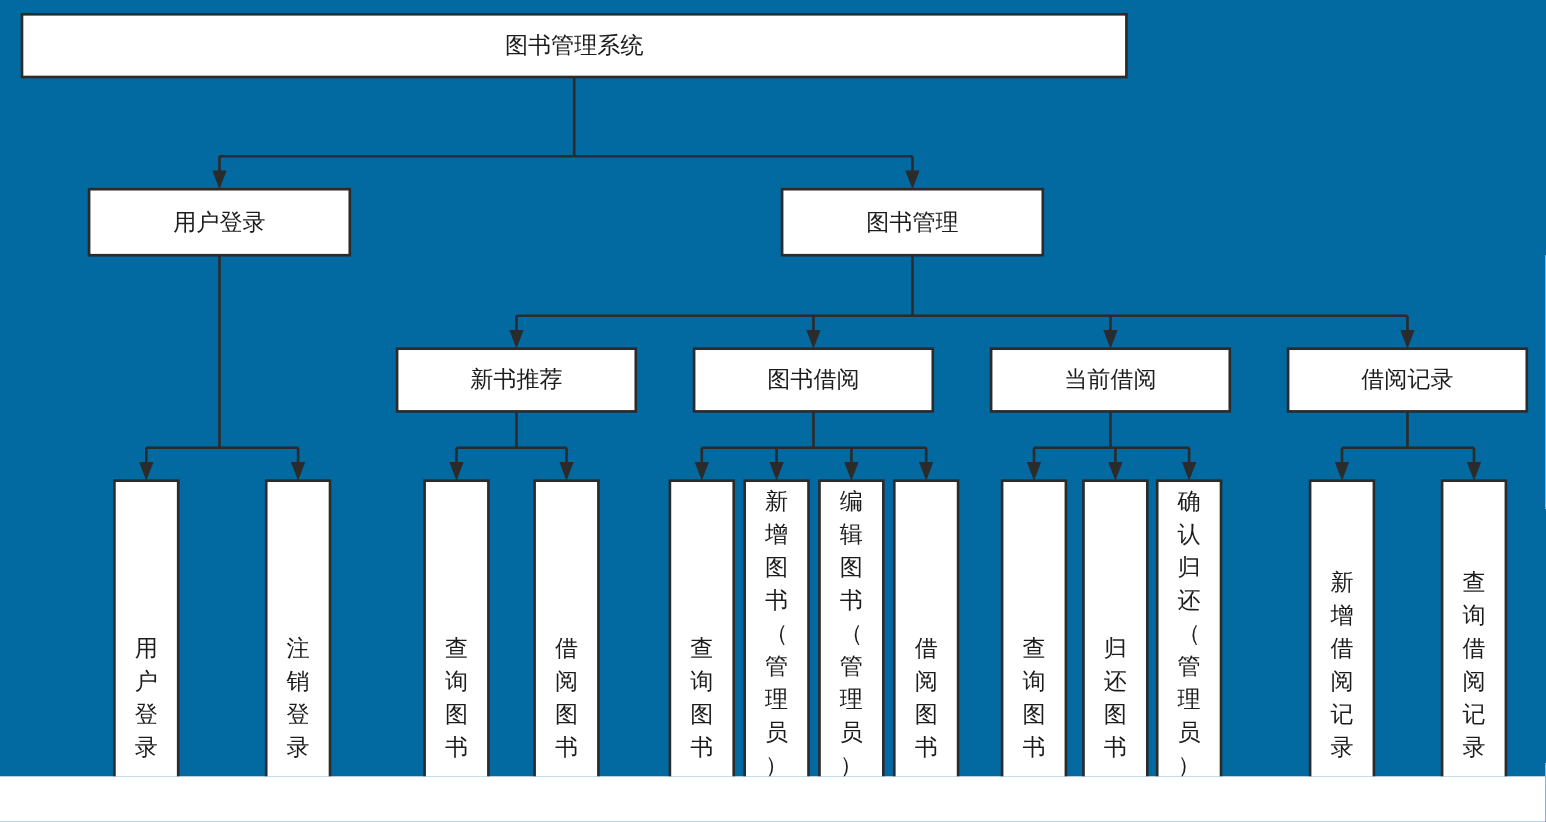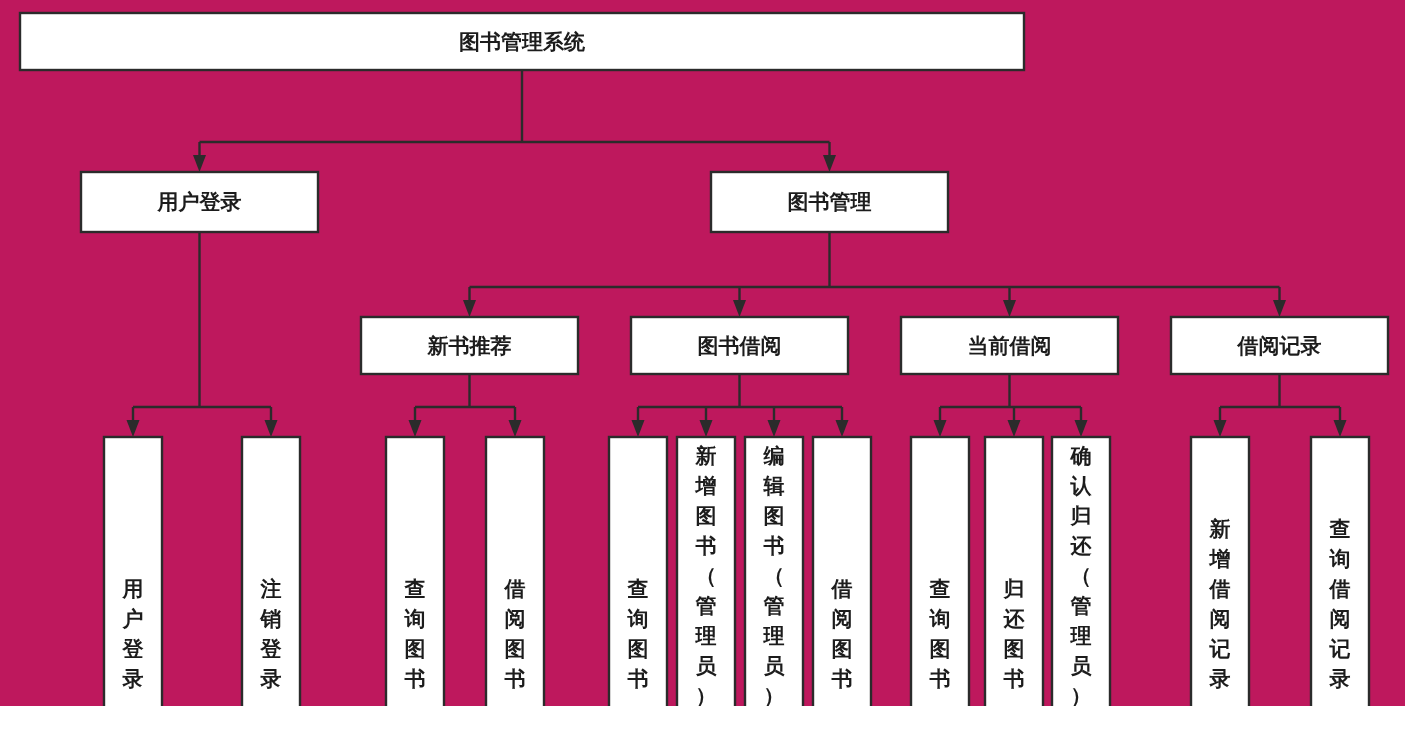--- a/index.html
+++ b/index.html
@@ -8,23 +8,22 @@
     padding: 0;
     background: #ffffff;
   }
   body {
     font-family: "DejaVu Sans", "Liberation Sans", sans-serif;
   }
   #diagram-root {
     position: relative;
     width: 1405px;
     height: 706px;
-    background: #be185d;
+    background: #0369a1;
     overflow: hidden;
-    font-weight: bold;
   }
   svg#flow-svg {
     position: absolute;
     left: 0;
     top: 0;
     width: 1405px;
     height: 747px;
     display: block;
   }
   .node-rect {

